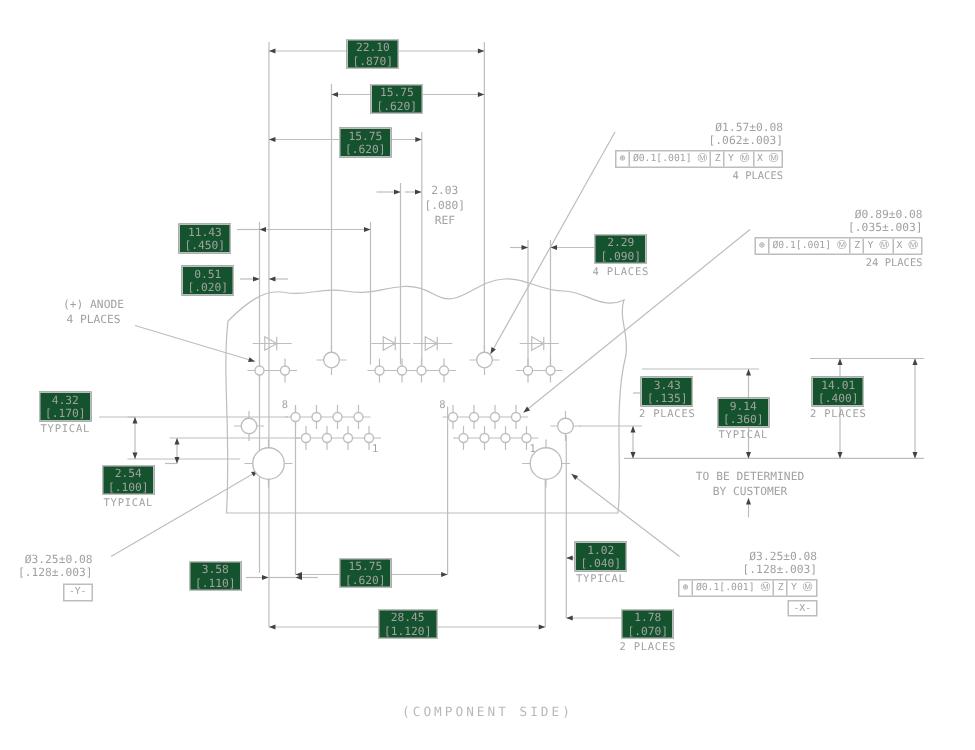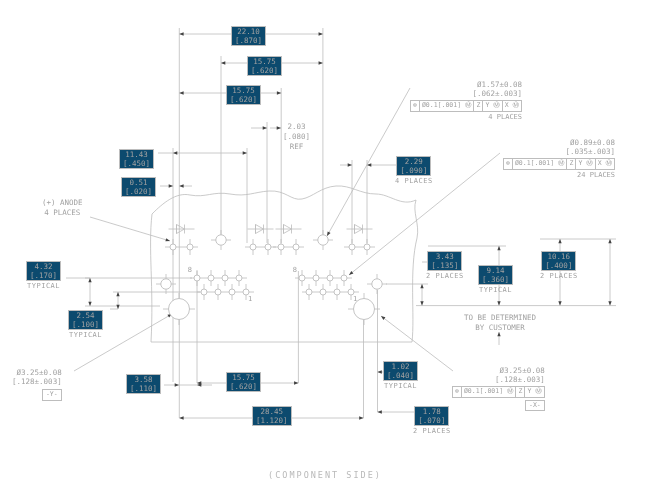--- a/index.html
+++ b/index.html
@@ -7,21 +7,21 @@
     --text:#a1a1a1;
     --arrow:#424242;
   }
   html,body{margin:0;padding:0;background:#fff;}
   #stage{
     position:relative;width:650px;height:500px;background:#fff;overflow:hidden;
     font-family:"DejaVu Sans Mono","Liberation Mono",monospace;
   }
   #drawing{position:absolute;left:0;top:0;}
   .dim{position:absolute;text-align:center;color:var(--text);font-size:7.5px;line-height:1.2;}
-  .dim .box{border:1px solid var(--line);background:#0c4a6e;padding:0 3px;display:inline-block;}
+  .dim .box{border:1px solid var(--line);background:#14532d;padding:0 3px;display:inline-block;}
   .dim .note{margin-top:1px;font-size:7px;letter-spacing:.5px;white-space:nowrap;}
   .callout{position:absolute;color:var(--text);font-size:7.5px;line-height:1.25;text-align:right;white-space:nowrap;}
   .callout .fcf{display:inline-flex;border:1px solid var(--line);background:#fff;margin-top:1px;}
   .callout .fcf span{border-right:1px solid var(--line);padding:0 2px;font-size:6.5px;line-height:1.5;}
   .callout .fcf span:last-child{border-right:none;}
   .callout .places{margin-left:12px;margin-top:1px;font-size:7px;}
   .datum{display:inline-block;border:1px solid var(--line);background:#fff;padding:0 3px;font-size:6.5px;line-height:1.5;margin-top:2px;margin-left:16px;}
   .freetext{position:absolute;color:var(--text);font-size:7.5px;line-height:1.3;text-align:center;white-space:nowrap;}
   .title-main{position:absolute;left:0;right:0;top:452px;text-align:center;color:#b5b5b5;font-size:10.5px;letter-spacing:3px;white-space:nowrap;}
   .title-sub{position:absolute;left:0;right:0;top:470px;text-align:center;color:#b9b9b9;font-size:8.5px;letter-spacing:2px;white-space:nowrap;}
@@ -206,21 +206,21 @@
   </div>
   <div class="dim" style="left:426px;top:251px;">
     <div class="box"><div>3.43</div><div>[.135]</div></div>
     <div class="note">2 PLACES</div>
   </div>
   <div class="dim" style="left:478px;top:265px;">
     <div class="box"><div>9.14</div><div>[.360]</div></div>
     <div class="note">TYPICAL</div>
   </div>
   <div class="dim" style="left:540px;top:251px;">
-    <div class="box"><div>10.16</div><div>[.400]</div></div>
+    <div class="box"><div>14.01</div><div>[.400]</div></div>
     <div class="note">2 PLACES</div>
   </div>
 
   <div class="freetext" style="left:283px;top:122px;">
     <div>2.03</div>
     <div>[.080]</div>
     <div>REF</div>
   </div>
 
   <div class="freetext" style="left:42px;top:198px;">

